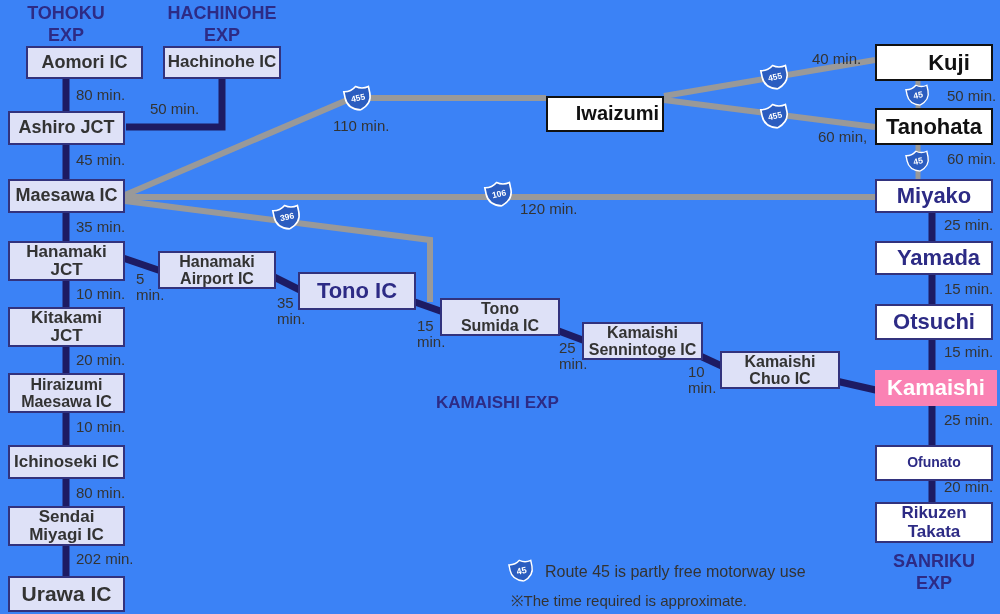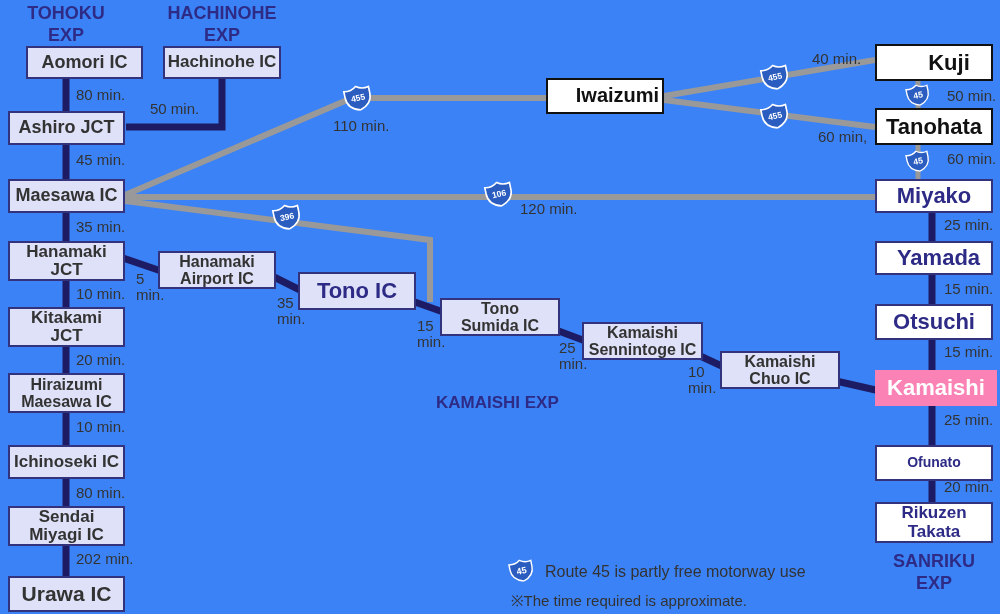--- a/index.html
+++ b/index.html
@@ -79,21 +79,21 @@
   <div class="box lav" style="left:163px;top:46px;width:118px;height:33px;font-size:17px;">Hachinohe IC</div>
   <div class="box lav" style="left:158px;top:251px;width:118px;height:38px;font-size:16px;">Hanamaki
 Airport IC</div>
   <div class="box lav navytext" style="left:298px;top:272px;width:118px;height:38px;font-size:22px;">Tono IC</div>
   <div class="box lav" style="left:440px;top:298px;width:120px;height:38px;font-size:16px;">Tono
 Sumida IC</div>
   <div class="box lav" style="left:582px;top:322px;width:121px;height:38px;font-size:16px;">Kamaishi
 Sennintoge IC</div>
   <div class="box lav" style="left:720px;top:351px;width:120px;height:38px;font-size:16px;">Kamaishi
 Chuo IC</div>
-  <div class="box wb" style="left:546px;top:78px;width:118px;height:36px;font-size:20px;padding-left:25px;">Iwaizumi</div>
+  <div class="box wb" style="left:546px;top:96px;width:118px;height:36px;font-size:20px;padding-left:25px;">Iwaizumi</div>
   <div class="box wb" style="left:875px;top:44px;width:118px;height:37px;font-size:22px;padding-left:30px;">Kuji</div>
   <div class="box wb" style="left:875px;top:108px;width:118px;height:37px;font-size:22px;">Tanohata</div>
   <div class="box wn" style="left:875px;top:179px;width:118px;height:34px;font-size:22px;">Miyako</div>
   <div class="box wn" style="left:875px;top:241px;width:118px;height:34px;font-size:22px;padding-left:9px;">Yamada</div>
   <div class="box wn" style="left:875px;top:304px;width:118px;height:36px;font-size:22px;">Otsuchi</div>
   <div class="box pink" style="left:875px;top:370px;width:122px;height:36px;font-size:22px;">Kamaishi</div>
   <div class="box wn" style="left:875px;top:412px;width:118px;height:36px;font-size:14px;margin-top:33px;">Ofunato</div>
   <div class="box wn" style="left:875px;top:502px;width:118px;height:41px;font-size:17px;">Rikuzen
 Takata</div>
 

